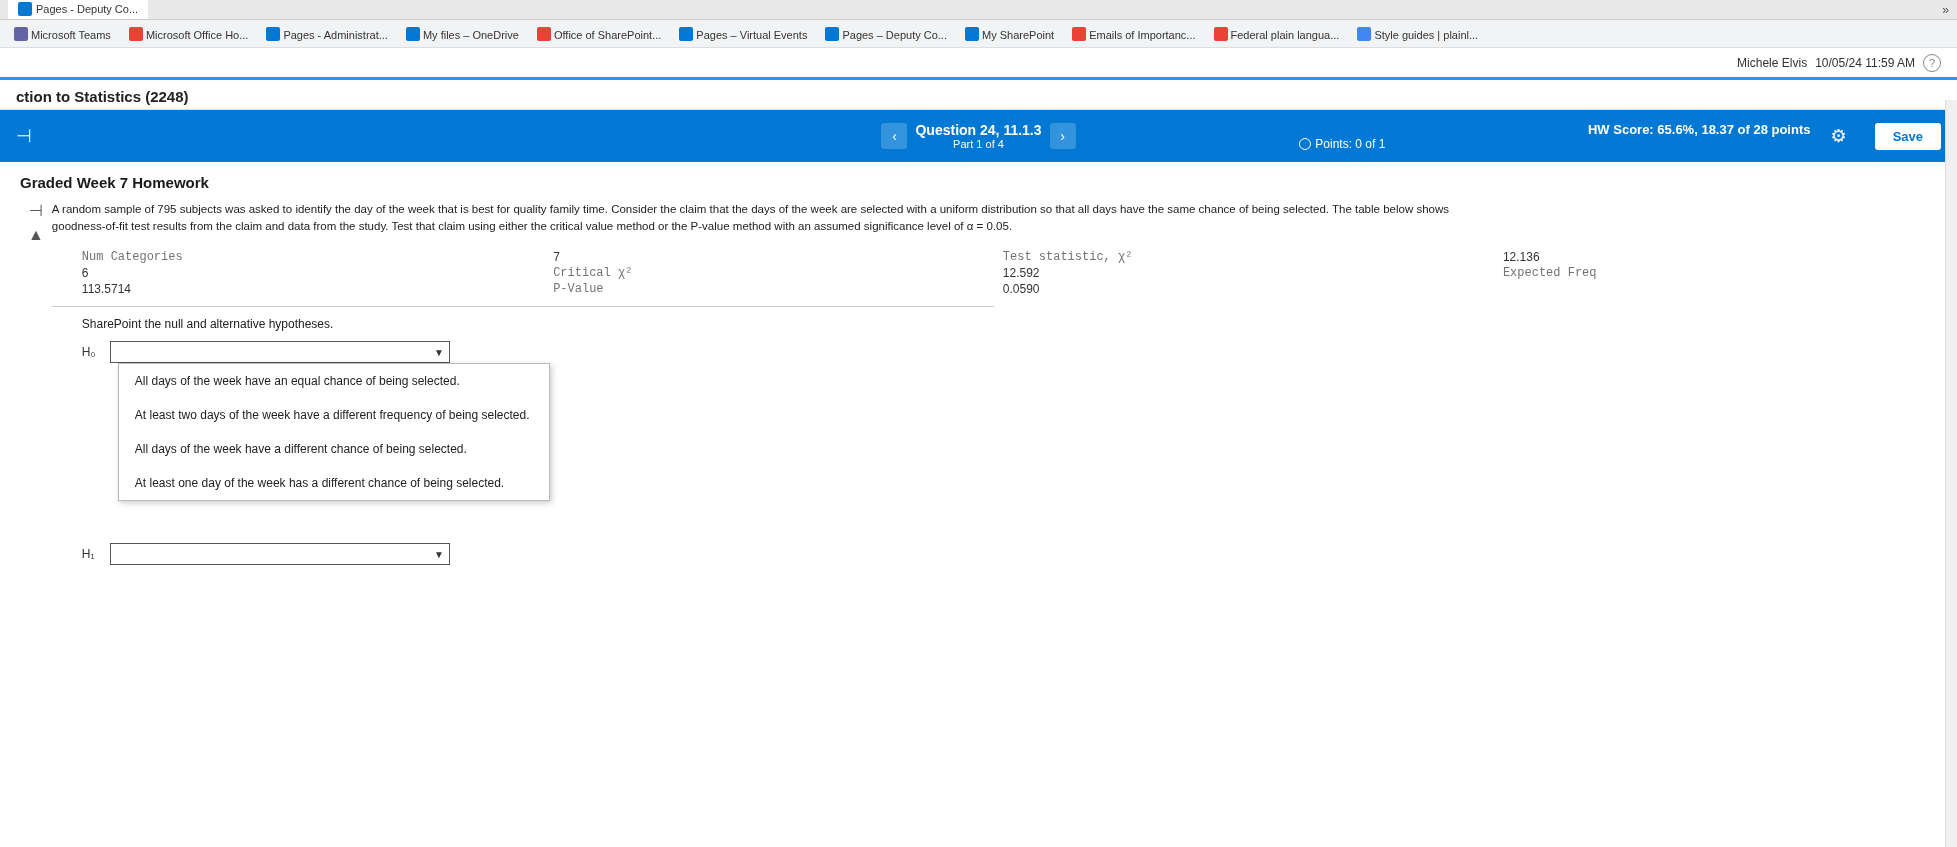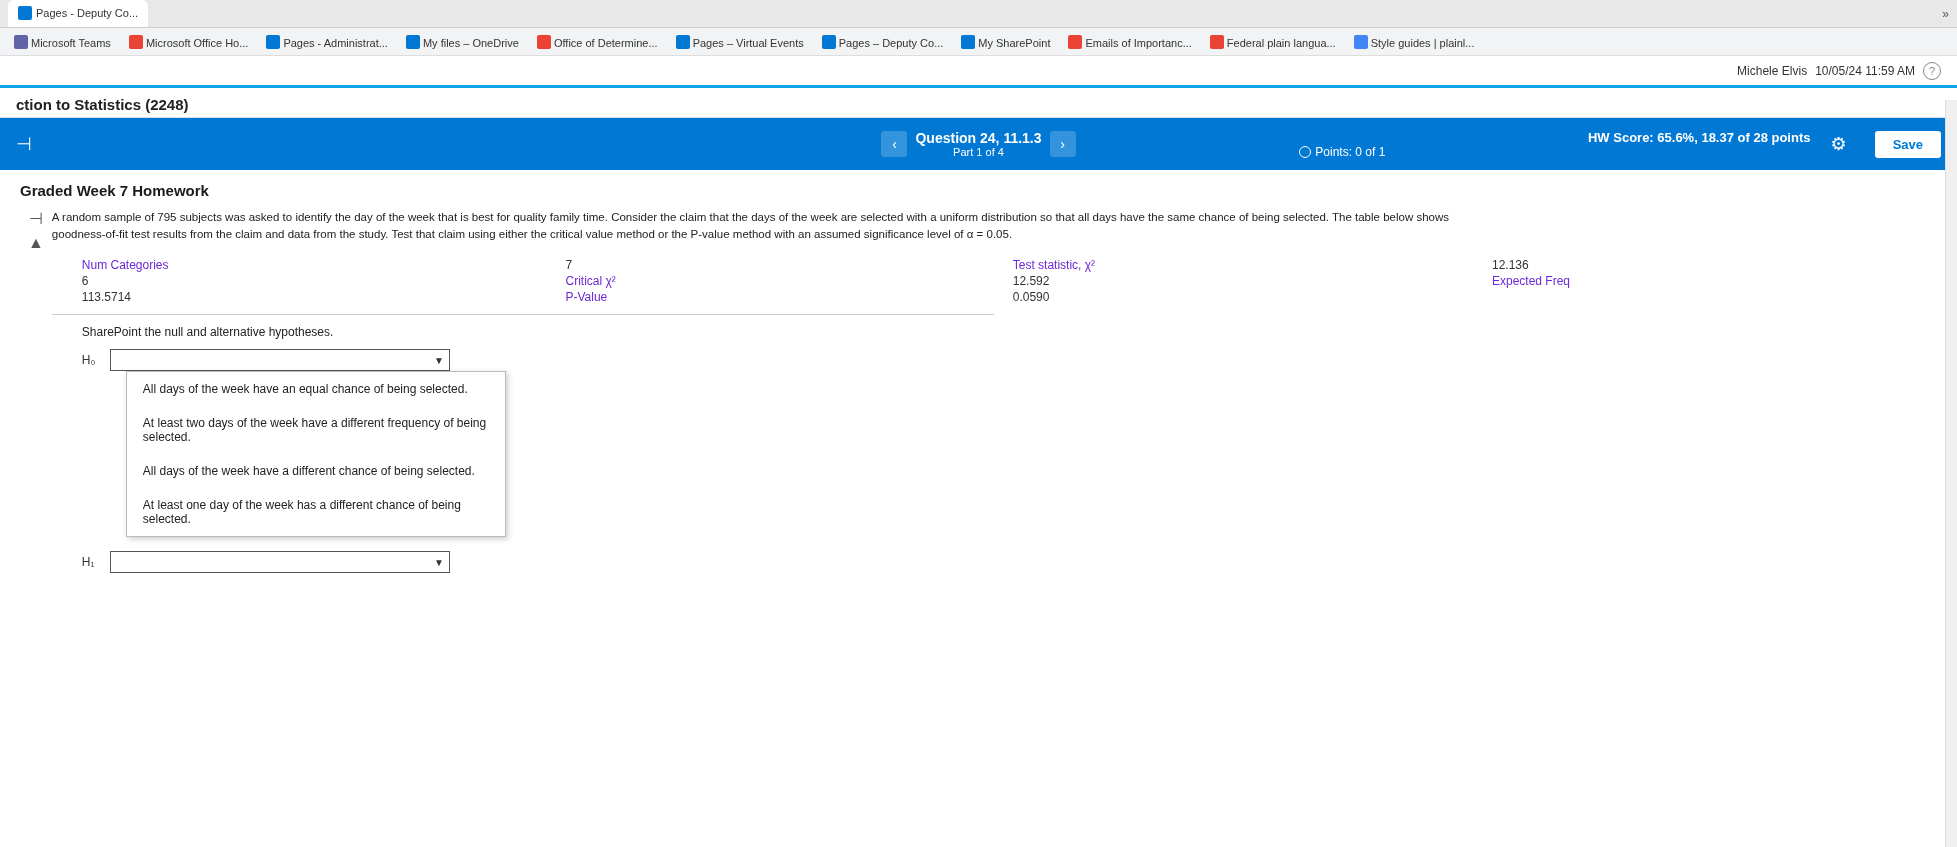--- a/index.html
+++ b/index.html
@@ -1,21 +1,21 @@
 <!DOCTYPE html>
 <html><head>
   <meta charset="utf-8">
   <style>
     * { margin: 0; padding: 0; box-sizing: border-box; }
     body { font-family: Arial, sans-serif; background: #fff; font-size: 13px; color: #222; overflow-x: hidden; }
 
     
     .browser-tabs {
       background: #e8e8e8;
-      height: 28px;
+      height: 20px;
       display: flex;
       align-items: center;
       padding: 0 8px;
       gap: 12px;
       border-bottom: 1px solid #ccc;
       overflow: hidden;
     }
     .tab-item {
       display: flex;
       align-items: center;
@@ -236,21 +236,21 @@
       margin-bottom: 10px;
       padding-left: 30px;
     }
     .stats-grid {
       display: grid;
       grid-template-columns: auto auto auto auto;
       gap: 2px 30px;
       margin-bottom: 6px;
       font-size: 12px;
     }
-    .stat-label { color: #6d28d9; }
+    .stat-label { color: #737373; font-family: Liberation Mono, monospace; }
     .stat-value { color: #333; font-weight: normal; }
 
     
     .divider-row {
       border: none;
       border-top: 1px solid #ccc;
       margin: 10px 0;
       width: 50%;
     }
 
@@ -297,26 +297,26 @@
       top: 50%;
       transform: translateY(-50%);
       font-size: 10px;
       color: #333;
       pointer-events: none;
     }
 
     
     .dropdown-open {
       position: absolute;
-      left: 16px;
+      left: 8px;
       top: 100%;
       background: #fff;
       border: 1px solid #bbb;
       box-shadow: 2px 2px 6px rgba(0,0,0,0.2);
-      width: 380px;
+      width: 432px;
       z-index: 100;
     }
     .dropdown-option {
       padding: 10px 16px;
       font-size: 12px;
       color: #222;
       cursor: pointer;
       border-bottom: none;
     }
     .dropdown-option + .dropdown-option {
@@ -362,21 +362,21 @@
   <div class="bookmark-item">
     <div class="bm-icon bm-color-3"></div>
     <span>Pages - Administrat...</span>
   </div>
   <div class="bookmark-item">
     <div class="bm-icon bm-color-3"></div>
     <span>My files – OneDrive</span>
   </div>
   <div class="bookmark-item">
     <div class="bm-icon bm-color-7"></div>
-    <span>Office of Determine...</span>
+    <span>Office of SharePoint...</span>
   </div>
   <div class="bookmark-item">
     <div class="bm-icon bm-color-3"></div>
     <span>Pages – Virtual Events</span>
   </div>
   <div class="bookmark-item">
     <div class="bm-icon bm-color-3"></div>
     <span>Pages – Deputy Co...</span>
   </div>
   <div class="bookmark-item">

